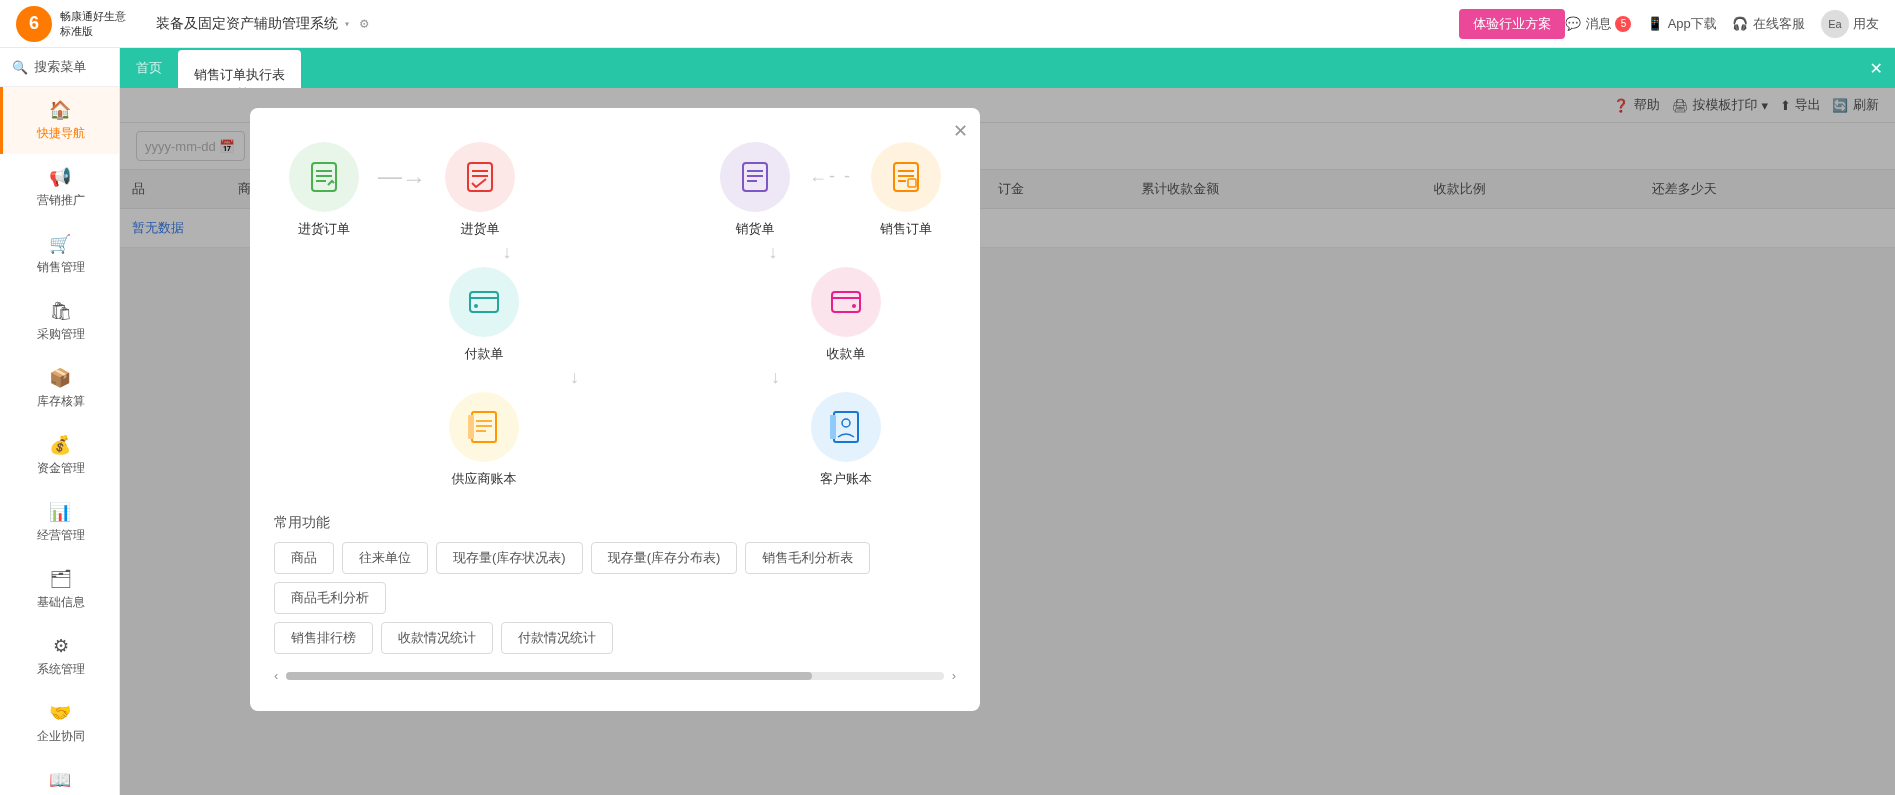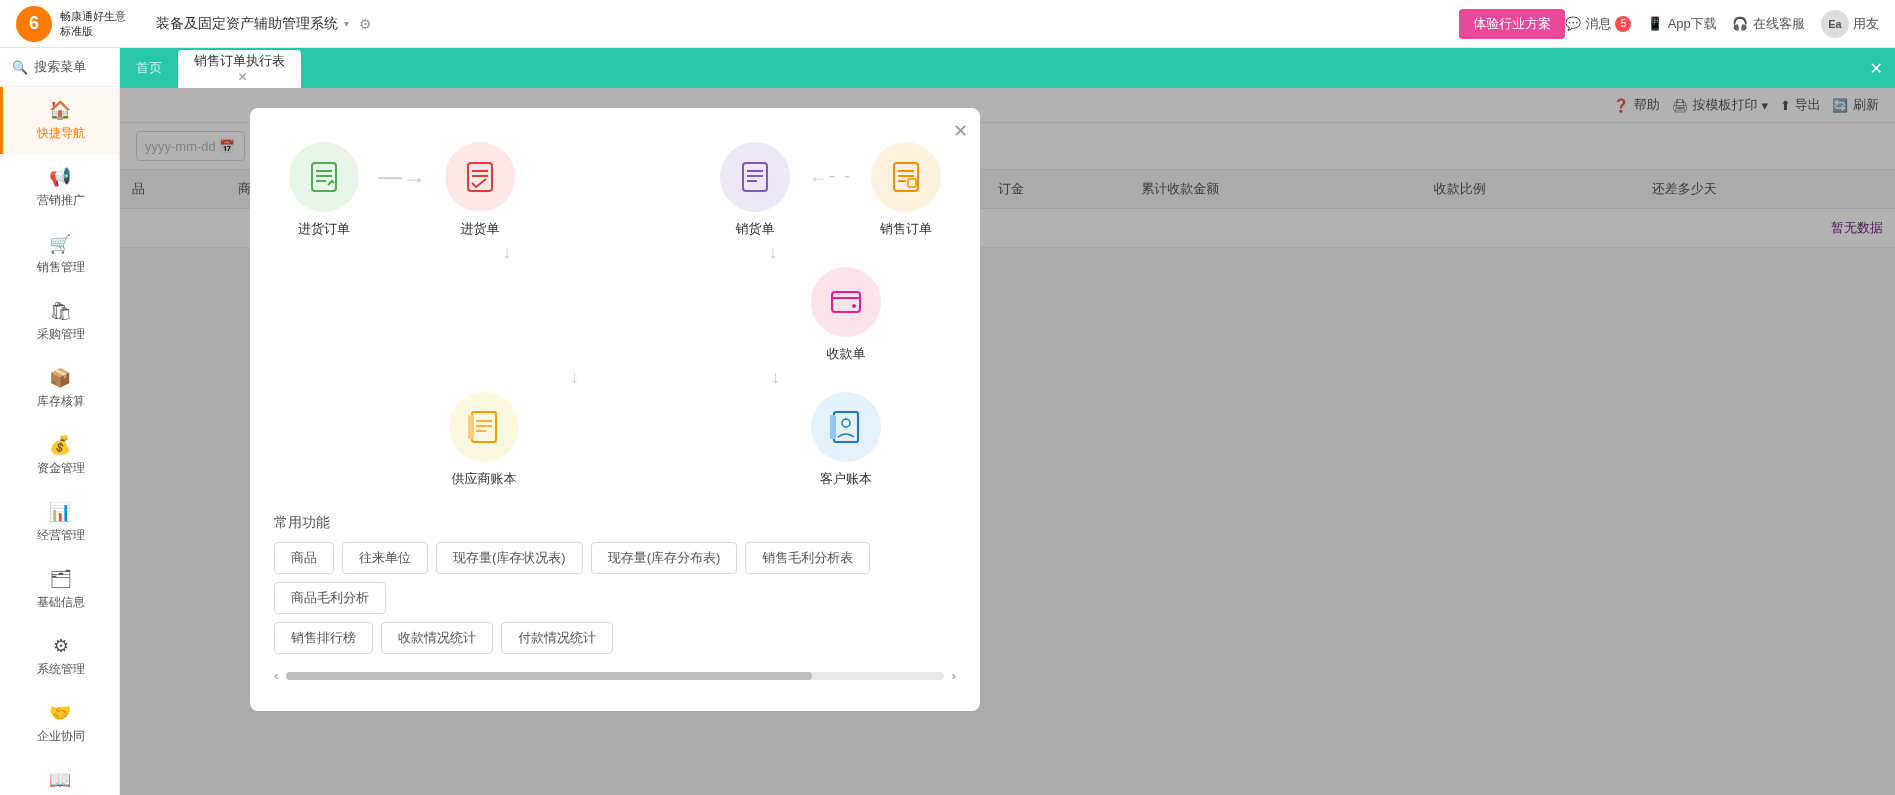--- a/index.html
+++ b/index.html
@@ -13,51 +13,51 @@
       display: flex; align-items: center; height: 48px;
       background: #fff; border-bottom: 1px solid #e8e8e8;
       padding: 0 16px; flex-shrink: 0;
     }
     .logo-area { display: flex; align-items: center; width: 120px; }
     .logo-icon { width: 36px; height: 36px; background: #ff7a00; border-radius: 50%; display: flex; align-items: center; justify-content: center; margin-right: 8px; }
     .logo-icon span { color: white; font-size: 18px; font-weight: bold; }
     .logo-text { font-size: 11px; color: #333; line-height: 1.3; }
 
     .system-title { display: flex; align-items: center; flex: 1; padding-left: 20px; }
-    .system-title span { font-size: 14px; color: #333; }
+    .system-title span { font-size: 14px; color: #333; font-family: Liberation Mono, monospace; }
     .system-title .dropdown-icon { margin-left: 6px; color: #999; font-size: 10px; }
     .system-title .gear-icon { margin-left: 10px; color: #999; }
 
     .experience-btn {
       background: #ec4899; color: white; border: none; border-radius: 4px;
       padding: 6px 14px; cursor: pointer; font-size: 13px; margin-left: 10px;
     }
 
     .top-right { display: flex; align-items: center; gap: 16px; margin-left: auto; }
     .top-right-item { display: flex; align-items: center; gap: 4px; color: #555; cursor: pointer; font-size: 13px; }
     .badge { background: #ff4d4f; color: white; border-radius: 10px; font-size: 10px; padding: 0 4px; min-width: 16px; height: 16px; display: inline-flex; align-items: center; justify-content: center; }
-    .avatar { width: 28px; height: 28px; border-radius: 50%; background: #ddd; display: flex; align-items: center; justify-content: center; font-size: 11px; font-weight: bold; }
+    .avatar { width: 28px; height: 28px; border-radius: 50%; background: #ddd; display: flex; align-items: center; justify-content: center; font-size: 11px; }
 
     
     .main-layout { display: flex; flex: 1; overflow: hidden; }
 
     
     .sidebar { width: 120px; background: #fff; border-right: 1px solid #e8e8e8; flex-shrink: 0; overflow-y: auto; }
     .sidebar-search { display: flex; align-items: center; padding: 10px 12px; gap: 6px; cursor: pointer; color: #555; border-bottom: 1px solid #f0f0f0; }
     .sidebar-item { display: flex; flex-direction: column; align-items: center; padding: 12px 8px; cursor: pointer; color: #555; border-left: 3px solid transparent; }
     .sidebar-item.active { background: #fff7f0; border-left-color: #ff7a00; color: #ff7a00; }
     .sidebar-item .si-icon { font-size: 18px; margin-bottom: 4px; }
     .sidebar-item .si-label { font-size: 12px; text-align: center; }
 
     
     .content-area { flex: 1; display: flex; flex-direction: column; overflow: hidden; }
 
     
     .tab-bar { display: flex; align-items: center; background: #26c6a6; height: 40px; flex-shrink: 0; }
-    .tab-item { padding: 2px 16px; height: 100%; display: flex; align-items: center; cursor: pointer; color: rgba(255,255,255,0.8); font-size: 13px; text-align: center; }
+    .tab-item { padding: 16px 16px; height: 100%; display: flex; align-items: center; cursor: pointer; color: rgba(255,255,255,0.8); font-size: 13px; text-align: center; }
     .tab-item.active { background: #fff; color: #333; border-radius: 4px 4px 0 0; margin-top: 4px; flex-direction: column; }
     .tab-close { margin-left: 6px; font-size: 12px; color: #999; }
     .tab-close-btn { margin-right: 12px; margin-left: auto; color: white; cursor: pointer; font-size: 16px; }
 
     
     .page-content { flex: 1; overflow: auto; padding: 0; background: #f5f5f5; position: relative; }
 
     
     .toolbar-row {
       display: flex; align-items: center; justify-content: flex-end;
@@ -71,21 +71,21 @@
     .filter-select { border: 1px solid #d9d9d9; border-radius: 4px; padding: 4px 8px; font-size: 13px; height: 30px; min-width: 100px; appearance: none; background: white; }
     .query-btn { background: #ff7a00; color: white; border: none; border-radius: 4px; padding: 4px 16px; cursor: pointer; font-size: 13px; height: 30px; }
     .setting-btn { background: #f5f5f5; border: 1px solid #d9d9d9; border-radius: 4px; padding: 4px 10px; cursor: pointer; font-size: 13px; height: 30px; }
     .more-conditions { color: #26c6a6; cursor: pointer; font-size: 13px; }
 
     
     .data-table-wrap { background: white; margin: 0; }
     .data-table { width: 100%; border-collapse: collapse; }
     .data-table th { background: #f5f5f5; padding: 10px 12px; text-align: left; font-weight: 500; color: #555; border-bottom: 1px solid #e8e8e8; font-size: 13px; white-space: nowrap; }
     .data-table td { padding: 10px 12px; border-bottom: 1px solid #f0f0f0; font-size: 13px; }
-    .no-data { text-align: right; padding: 60px; color: #701a75; font-size: 14px; }
+    .no-data { text-align: left; padding: 60px; color: #3b82f6; font-size: 14px; }
 
     
     .modal-overlay { position: absolute; top: 0; left: 0; right: 0; bottom: 0; background: rgba(0,0,0,0.3); display: flex; align-items: flex-start; justify-content: flex-start; z-index: 100; }
     .modal-box { background: white; border-radius: 8px; width: 730px; margin: 60px auto; padding: 24px; position: relative; margin-left: 130px; margin-top: 20px; }
     .modal-close { position: absolute; top: 12px; right: 12px; cursor: pointer; color: #999; font-size: 18px; }
 
     
     .flow-section { padding: 10px 0 16px; }
     .flow-node { display: flex; flex-direction: column; align-items: center; gap: 8px; min-width: 100px; }
     .flow-circle { width: 70px; height: 70px; border-radius: 50%; display: flex; align-items: center; justify-content: center; font-size: 26px; }
@@ -372,20 +372,30 @@
                 <div style="width:100px;text-align:center;margin-right:50px;">
                   <span style="color:#ccc;font-size:18px;">↓</span>
                 </div>
               </div>
 
               <div style="display:flex;align-items:center;justify-content:flex-start;gap:0;">
 
                 <div style="min-width:100px;"></div>
                 <div style="min-width:60px;"></div>
 
+                <div class="flow-node">
+                  <div class="flow-circle fc-teal">
+                    <svg width="36" height="36" viewBox="0 0 36 36">
+                        <rect x="4" y="8" width="28" height="20" rx="3" fill="none" stroke="#26a69a" stroke-width="2"></rect>
+                        <line x1="4" y1="14" x2="32" y2="14" stroke="#26a69a" stroke-width="2"></line>
+                        <circle cx="10" cy="22" r="2" fill="#26a69a"></circle>
+                      </svg>
+                  </div>
+                  <span class="flow-label">付款单</span>
+                </div>
 
                 <div style="flex:1;min-width:80px;"></div>
 
                 <div class="flow-node">
                   <div class="flow-circle fc-pink">
                     <svg width="36" height="36" viewBox="0 0 36 36">
                         <rect x="4" y="8" width="28" height="20" rx="3" fill="none" stroke="#e91e8c" stroke-width="2"></rect>
                         <line x1="4" y1="14" x2="32" y2="14" stroke="#e91e8c" stroke-width="2"></line>
                         <circle cx="26" cy="22" r="2" fill="#e91e8c"></circle>
                       </svg>

